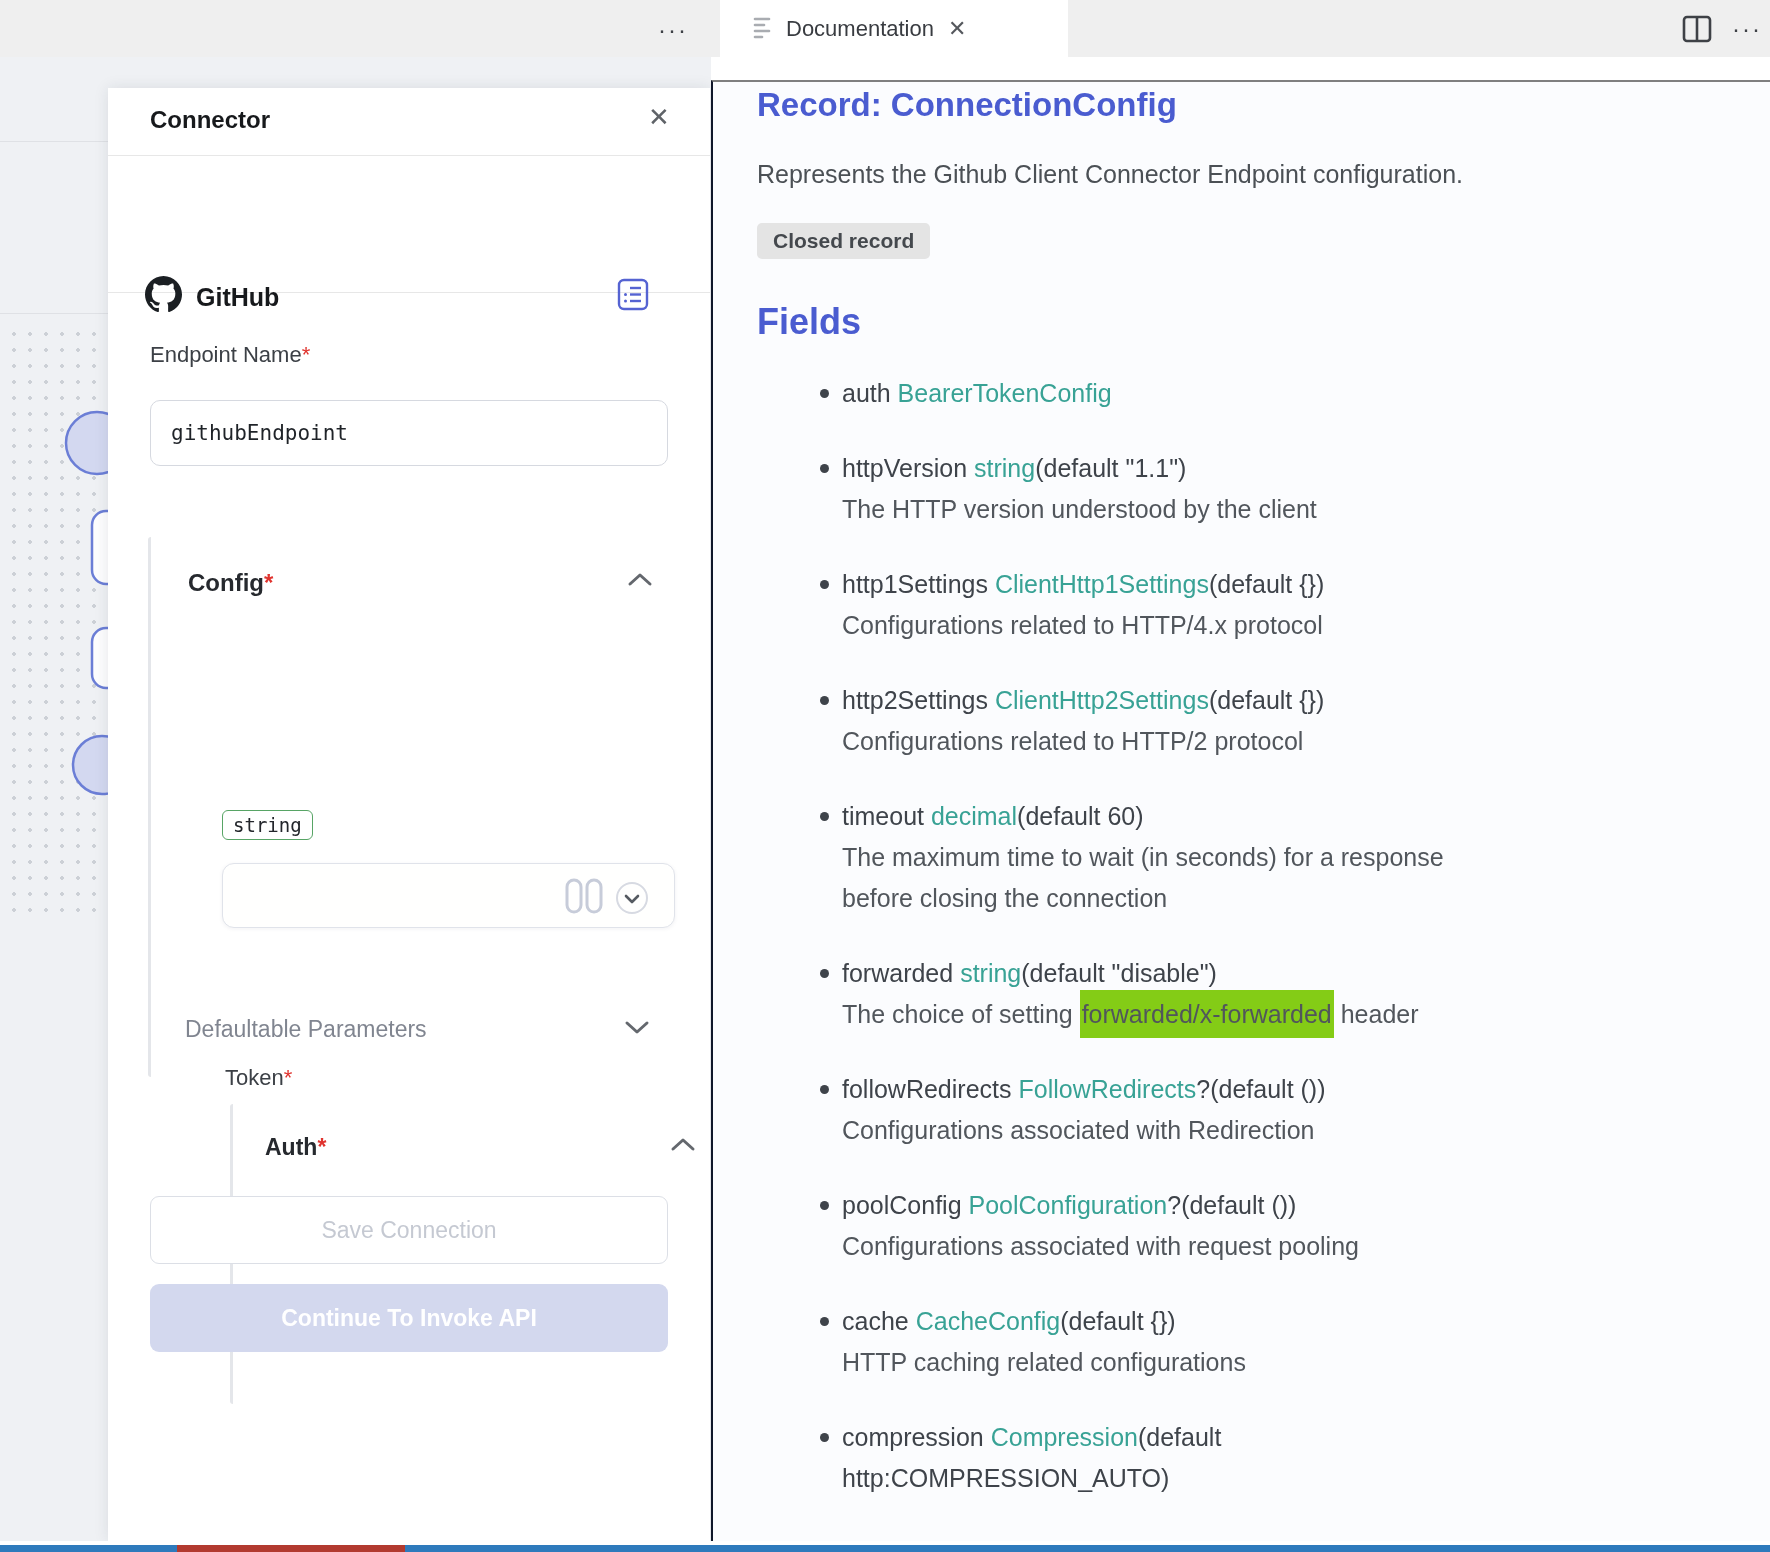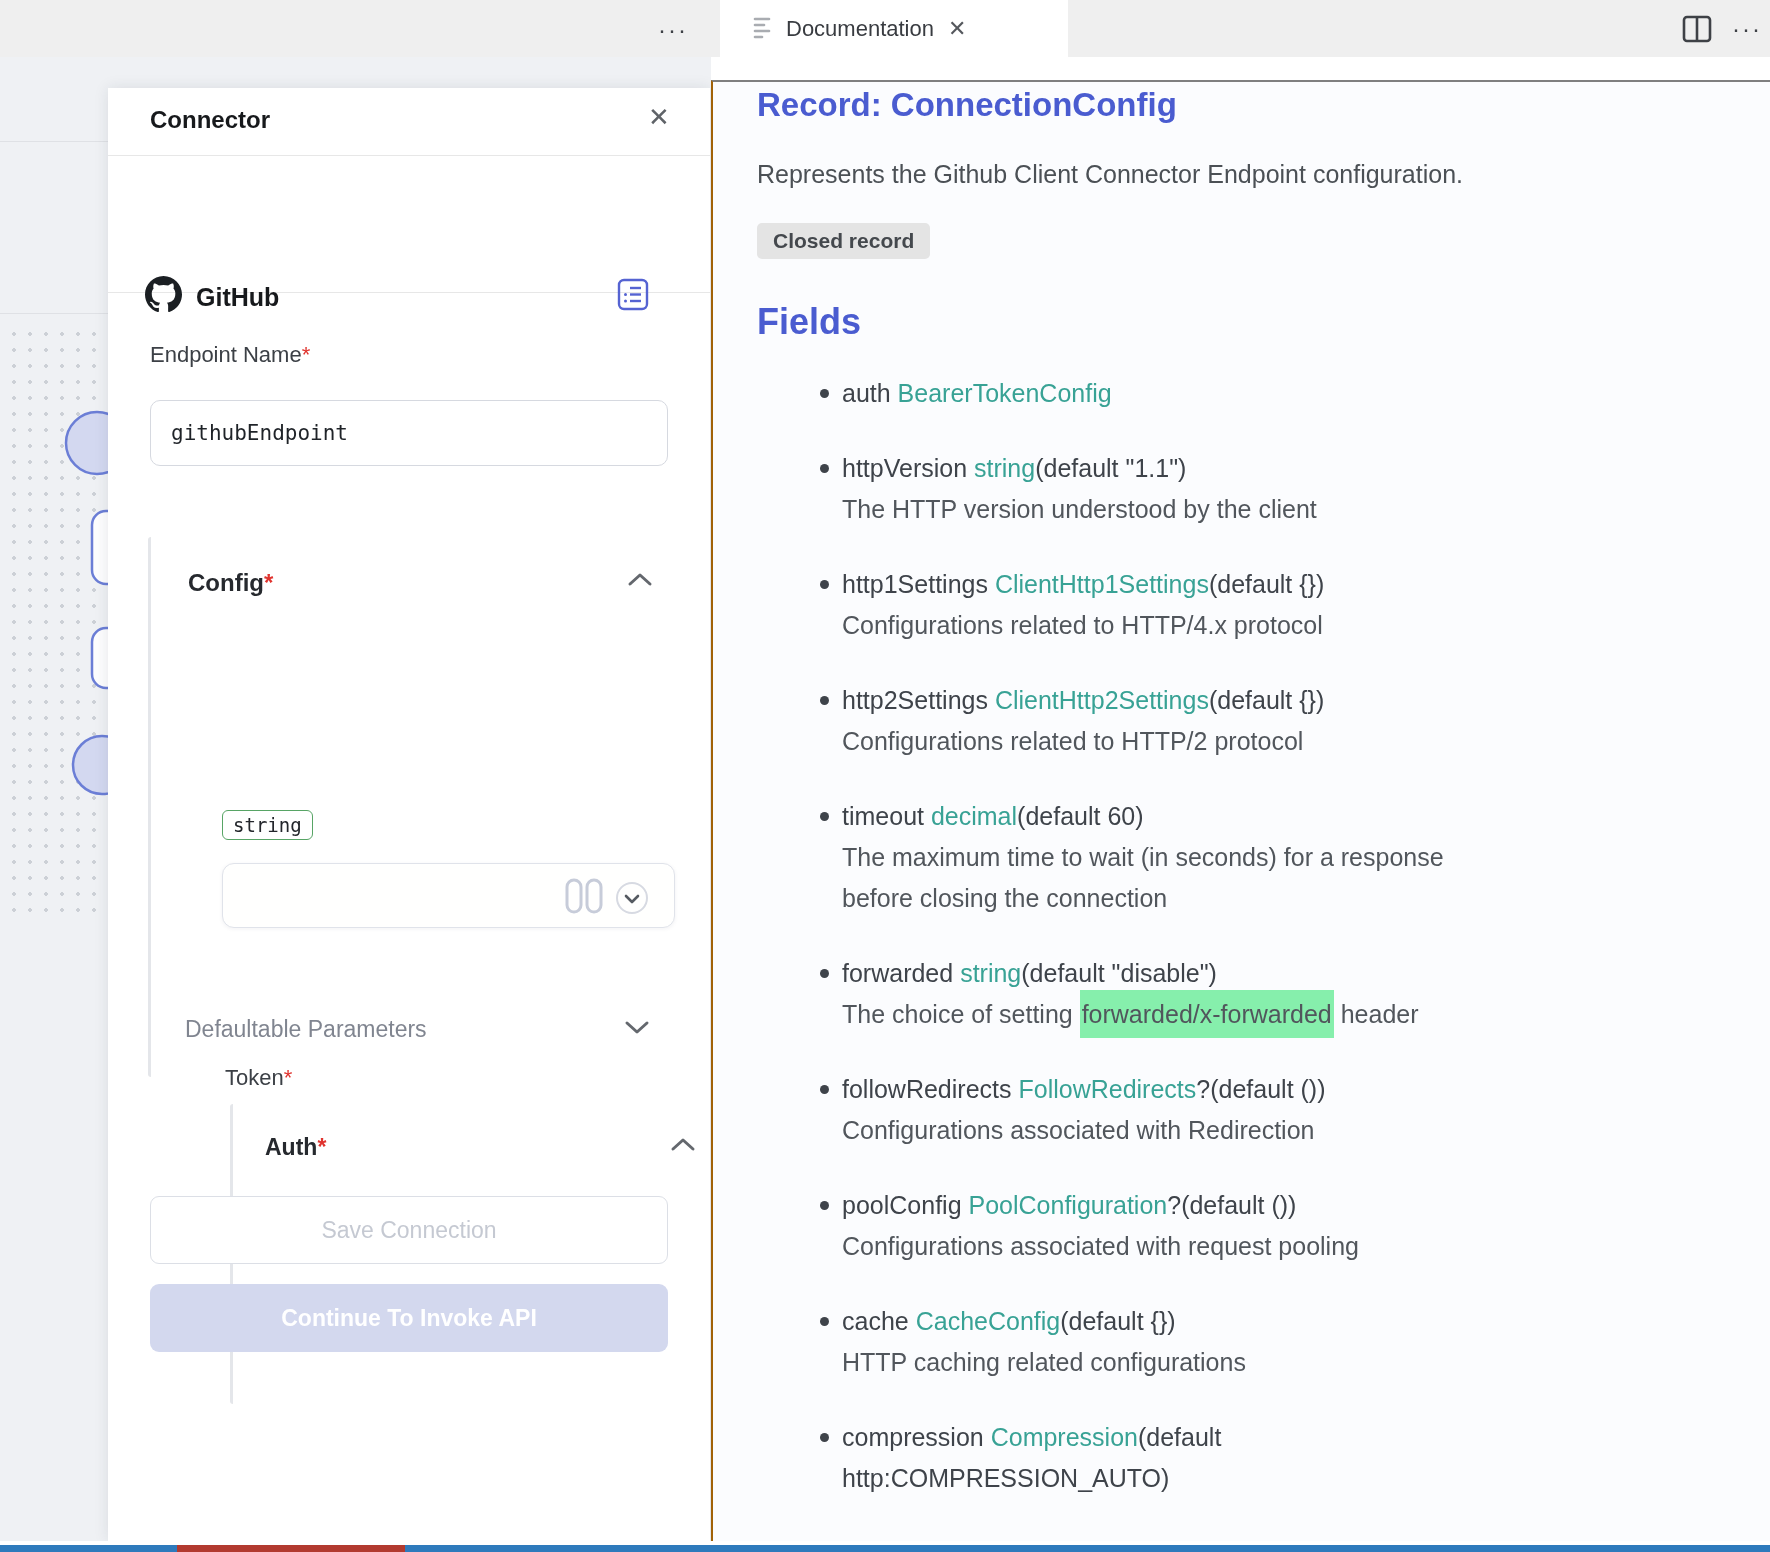--- a/index.html
+++ b/index.html
@@ -66,36 +66,36 @@
   .defaultable-label { font-size:23px; color:#808590; }
 
   .btn { position:absolute; left:42px; width:518px; height:68px; border-radius:9px; font-size:23px;
     display:flex; align-items:center; justify-content:center; font-family:"Liberation Sans",sans-serif; }
   .btn-save { top:1108px; background:#fff; border:1px solid #dcdfe6; color:#c5c9d2; }
   .btn-continue { top:1196px; background:#d3d8ee; border:none; color:#fff; font-weight:700; cursor:pointer; }
 
   
   .doc-pane { position:absolute; left:711px; top:57px; width:1059px; height:1486px; background:#fff; }
   .doc-box { position:absolute; left:0; top:23px; width:100%; height:1463px; background:#fbfcfe;
-    border-left:2px solid #a16207; border-top:2px solid #7f7f7f; border-bottom:2px solid #8a8a8a;
+    border-left:2px solid #0f172a; border-top:2px solid #7f7f7f; border-bottom:2px solid #8a8a8a;
     overflow:hidden; padding:2px 40px 0 44px; }
   .doc-title { margin-top:2px; font-size:33px; font-weight:700; color:#4a5cd0; }
   .doc-desc { margin-top:36px; font-size:25px; color:#4b5055; }
   .doc-badge { display:inline-block; margin-top:34px; background:#e4e4e4; border-radius:5px;
     padding:6px 16px; font-size:21px; font-weight:700; color:#44484d; }
   .doc-fields-heading { margin-top:42px; font-size:36px; font-weight:700; color:#4a5cd0; }
   .doc-list { margin-top:30px; list-style:none; }
   .doc-item { position:relative; padding-left:85px; margin-bottom:34px; line-height:41px; font-size:25px; }
   .doc-item::before { content:""; position:absolute; left:63px; top:16px; width:9px; height:9px;
     border-radius:50%; background:#3e434a; }
   .fname { color:#3e434a; }
   .ftype { color:#38a295; cursor:pointer; }
   .fsuffix { color:#3e434a; }
   .fdesc { color:#51565c; }
-  .fcode { background:#86efac; padding:10px 2px;margin-top:6px; }
+  .fcode { background:#84cc16; padding:10px 2px;margin-top:6px; }
 
   
   .bottom-gap { position:absolute; left:0; top:1541px; width:1770px; height:4px; background:#fff; }
   .bottom-bar { position:absolute; left:0; top:1545px; width:1770px; height:7px; }
   .bottom-seg { position:absolute; top:0; height:7px; }
 </style>
 </head>
 <body>
 
 <div class="screen">

